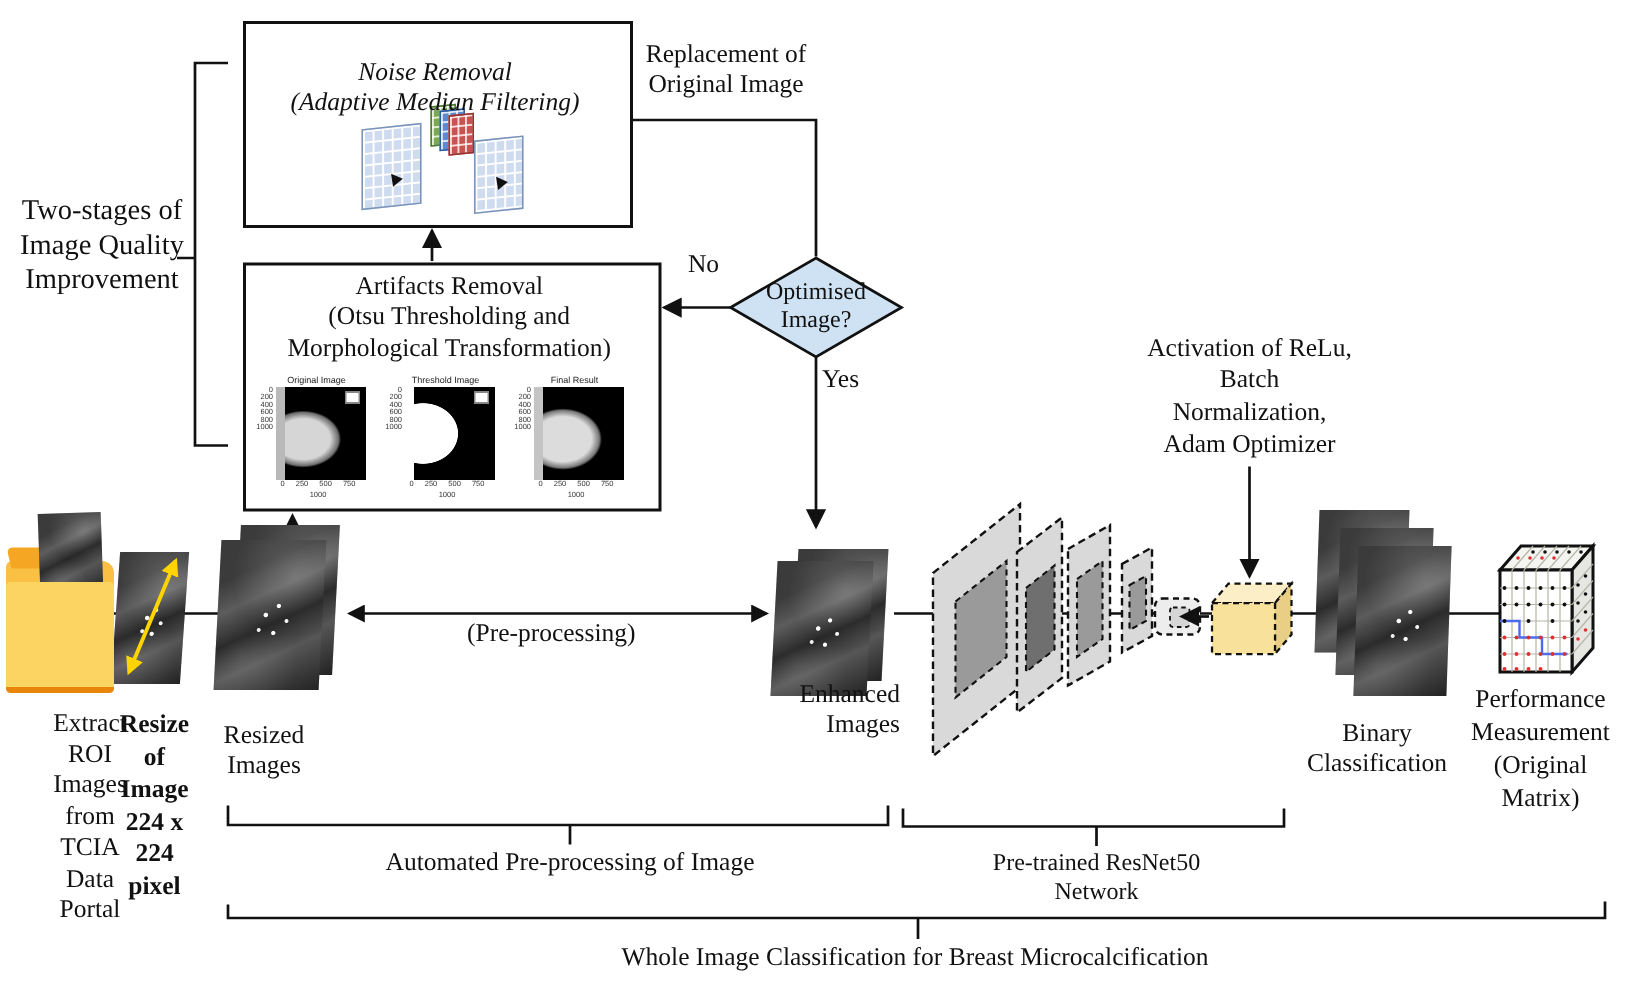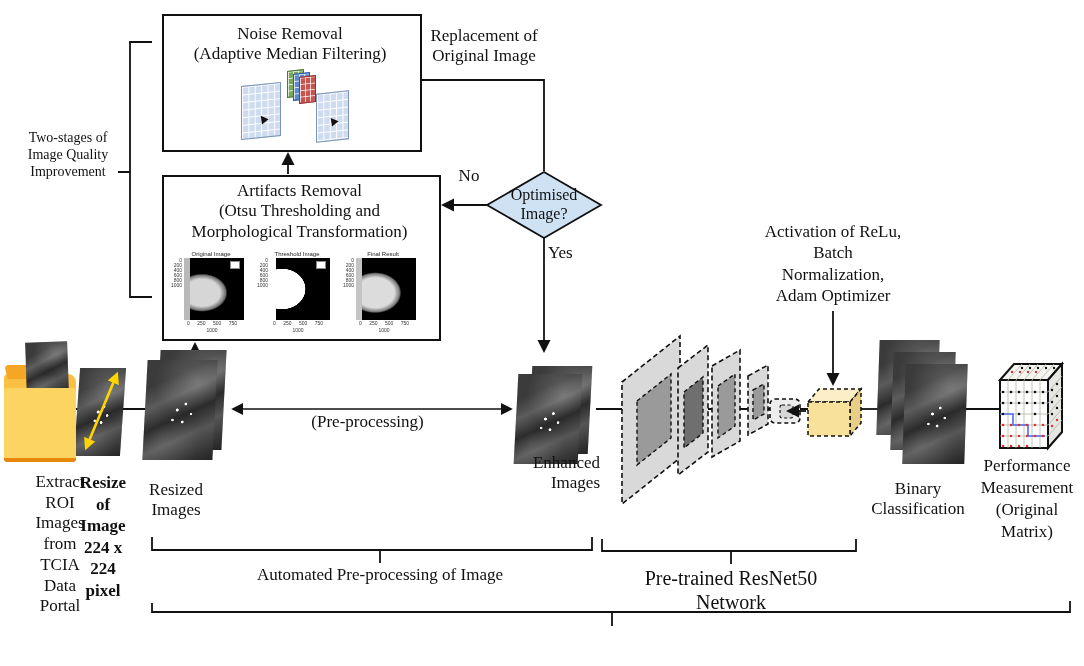--- a/index.html
+++ b/index.html
@@ -193,21 +193,21 @@
           <circle cx="1057" cy="420" r="1.2"></circle>
       </g>
     </g>
 
     <path d="M152 537 V550 H592 V537 M380 550 V563" fill="none" stroke="#111" stroke-width="1.8"></path>
     <path d="M602 539 V551 H856 V539 M731 551 V564" fill="none" stroke="#111" stroke-width="1.8"></path>
     <path d="M152 603 V612 H1070 V601 M612 612 V626" fill="none" stroke="#111" stroke-width="1.8"></path>
   </svg>
 
   <div class="box" style="left:162px;top:14px;width:256px;height:134px;"></div>
-  <div class="txt" style="left:172px;top:24px;width:236px;font-size:17px;">Noise Removal
+  <div class="txt" style="left:172px;top:38px;width:236px;font-size:17px;font-style:italic;">Noise Removal
 (Adaptive Median Filtering)</div>
 
   <div class="bgrid" style="left:241px;top:84px;width:38px;height:52px;">
       <div class="mark"></div>
     </div>
   <div class="bgrid" style="left:316px;top:92px;width:31px;height:47px;">
       <div class="mark" style="left:40%;top:50%;"></div>
     </div>
   <div class="chan" style="left:287px;top:70px;background-color:#7aa85a;border:1px solid #4d7a33;"></div>
   <div class="chan" style="left:293px;top:73px;background-color:#5b8ad0;border:1px solid #2f5a9e;"></div>
@@ -255,21 +255,21 @@
 200
 400
 600
 800
 1000</div>
       <div class="pimg img-final"></div>
     </div>
     <div class="xticks">0 250 500 750 1000</div>
   </div>
 
-  <div class="txt" style="left:8px;top:130px;width:120px;font-size:14px;">Two-stages of
+  <div class="txt" style="left:8px;top:130px;width:120px;font-size:19px;">Two-stages of
 Image Quality
 Improvement</div>
   <div class="txt" style="left:420px;top:26px;width:128px;font-size:17px;">Replacement of
 Original Image</div>
   <div class="txt" style="left:496px;top:186px;width:96px;font-size:16px;line-height:1.18;">Optimised
 Image?</div>
   <div class="txt" style="left:452px;top:166px;width:34px;font-size:17px;">No</div>
   <div class="txt" style="left:548px;top:243px;width:42px;font-size:17px;text-align:left;">Yes</div>
 
   <div class="mammo" style="left:26px;top:342px;width:42px;height:52px;transform:rotate(-2deg);"></div>
@@ -314,16 +314,17 @@
 Normalization,
 Adam Optimizer</div>
   <div class="txt" style="left:860px;top:479px;width:116px;font-size:17px;text-align:center;">Binary
 Classification</div>
   <div class="txt" style="left:970px;top:455px;width:114px;font-size:17px;line-height:1.3;">Performance
 Measurement
 (Original
 Matrix)</div>
 
   <div class="txt" style="left:230px;top:565px;width:300px;font-size:17px;">Automated Pre-processing of Image</div>
-  <div class="txt" style="left:628px;top:566px;width:206px;font-size:20px;">Pre-trained ResNet50
+  <div class="txt" style="left:628px;top:566px;width:206px;font-size:16px;">Pre-trained ResNet50
 Network</div>
+  <div class="txt" style="left:300px;top:628px;width:620px;font-size:17px;">Whole Image Classification for Breast Microcalcification</div>
 
 </div>
 
 </body></html>

